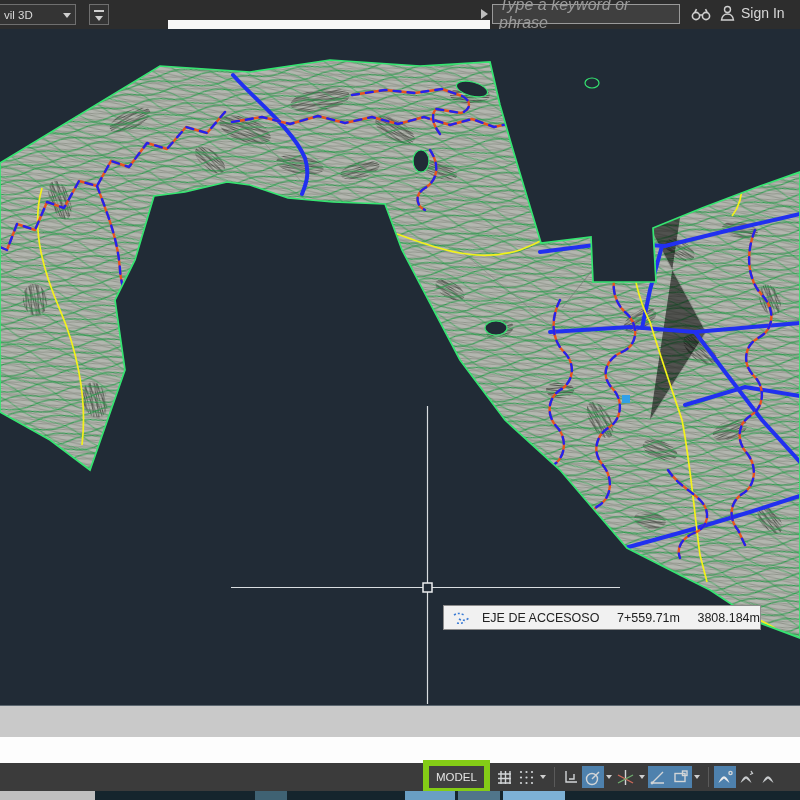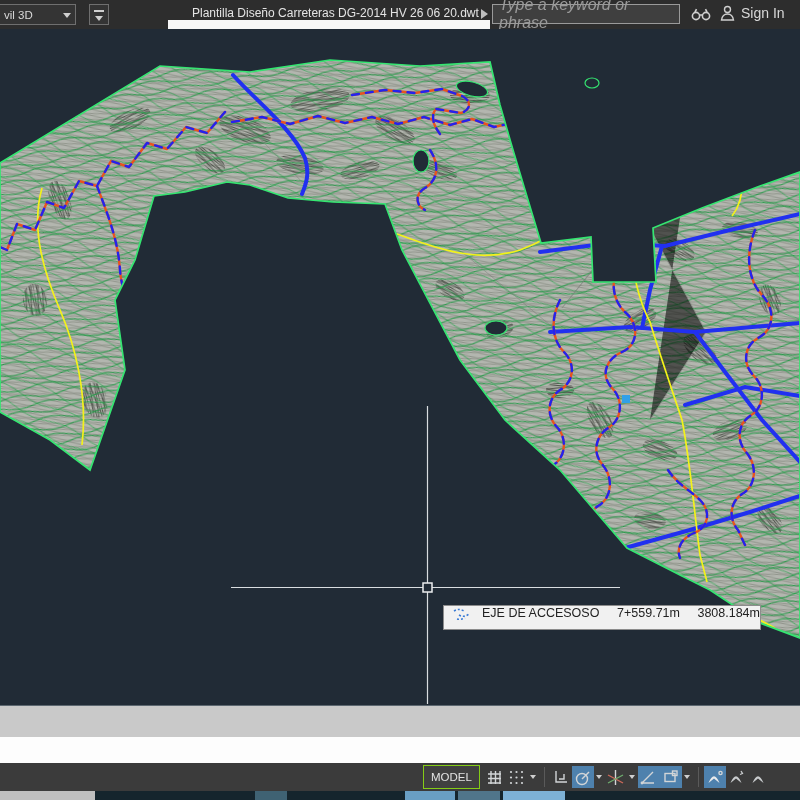--- a/index.html
+++ b/index.html
@@ -28,35 +28,35 @@
   .signin{position:absolute;left:720px;top:5px;display:flex;align-items:center;gap:6px;
       color:#d9d9d9;font-size:14px;}
   .white-strip{position:absolute;left:168px;top:20px;width:322px;height:9px;background:#f7f7f7;}
 
   
   .canvas{position:absolute;left:0;top:29px;width:800px;height:676px;background:#212b36;}
   .canvas svg{display:block;}
 
   
   .map-tooltip{position:absolute;left:443px;top:605px;width:318px;height:25px;background:#f1f1f1;
-      border:1px solid #8c8c8c;box-sizing:border-box;display:flex;
+      border:1px solid #8c8c8c;box-sizing:border-box;display:flex;align-items:center;
       color:#222;font-size:12.5px;}
   .map-tooltip .seg{white-space:nowrap;}
   .tt-icon{margin:0 10px 0 8px;width:20px;height:16px;flex:0 0 auto;}
 
   
   .cmd-gray{position:absolute;left:0;top:705px;width:800px;height:32px;background:#c9c9c9;
       border-top:1px solid #5c6770;box-sizing:border-box;}
   .cmd-white{position:absolute;left:0;top:737px;width:800px;height:26px;background:#fdfdfd;}
 
   
   .statusbar{position:absolute;left:0;top:763px;width:800px;height:28px;background:#3b3b3b;
       display:flex;align-items:center;}
   .sb-spacer{width:423px;flex:0 0 auto;}
-  .model-btn{height:22px;padding:0 7px;border:1px solid #84cc16;color:#e2e2e2;font-size:11.5px;
+  .model-btn{height:22px;padding:0 7px;border:6px solid #84cc16;color:#e2e2e2;font-size:11.5px;
       display:flex;align-items:center;margin-right:4px;background:#404040;}
   .sb-btn{height:22px;width:22px;display:flex;align-items:center;justify-content:center;flex:0 0 auto;}
   .sb-btn.active{background:#4e81ad;}
   .sb-arrow{width:11px;height:22px;display:flex;align-items:center;justify-content:center;flex:0 0 auto;}
   .sb-arrow:after{content:"";width:0;height:0;border-left:3.5px solid transparent;
       border-right:3.5px solid transparent;border-top:4.5px solid #cfcfcf;}
   .sb-div{width:1px;height:20px;background:#5a5a5a;margin:0 5px;flex:0 0 auto;}
 
   
   .bottomrow{position:absolute;left:0;top:791px;width:800px;height:9px;background:#15252d;}
@@ -69,21 +69,20 @@
 
   <div class="titlebar">
     <div class="ws-dropdown">
       <span>vil 3D</span>
       <span class="ws-caret"></span>
     </div>
     <div class="qat-btn">
       <span class="bar"></span>
       <span class="car"></span>
     </div>
-    <div class="doc-title">Plantilla Diseño Carreteras DG-2014 HV 26 06 20.dwt</div>
     <div class="title-play"></div>
     <div class="search-box">
       <span>Type a keyword or phrase</span>
     </div>
     <div class="binocs">
       <svg width="22" height="16" viewBox="0 0 22 16">
         <g fill="none" stroke="#cfcfcf" stroke-width="1.6">
           <circle cx="6" cy="10" r="3.6"></circle>
             <circle cx="16" cy="10" r="3.6"></circle>
           <path d="M9.5 9 h3 M5 6 L6.5 3.2 M17 6 L15.5 3.2"></path>

